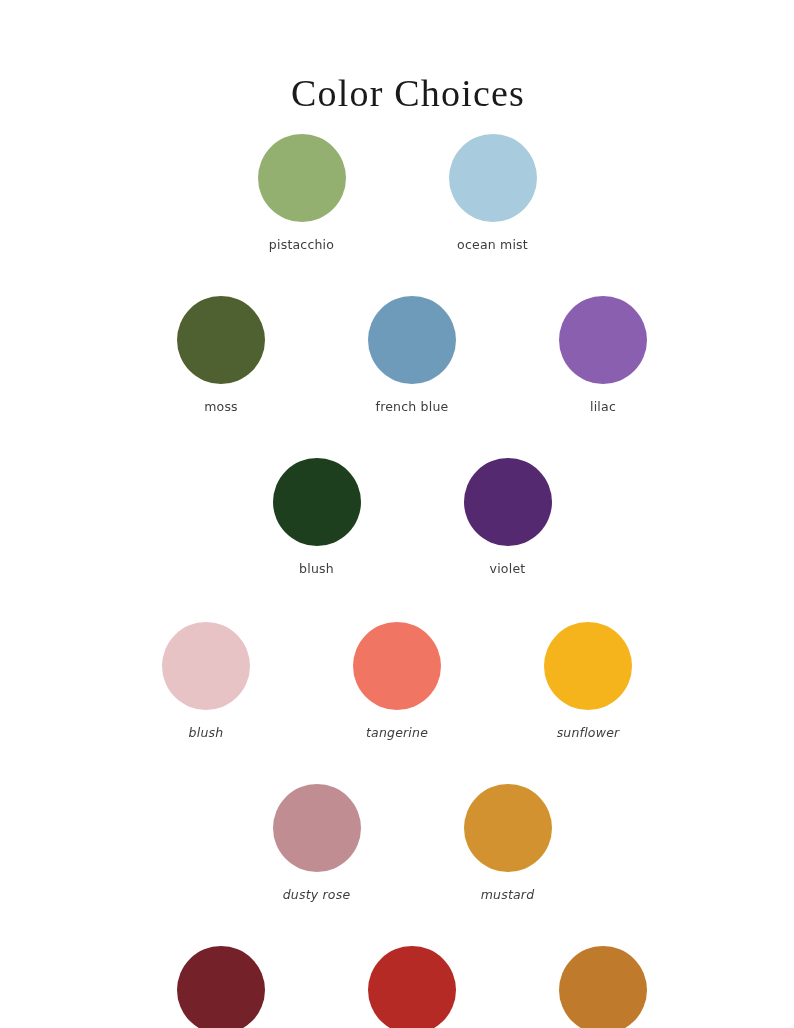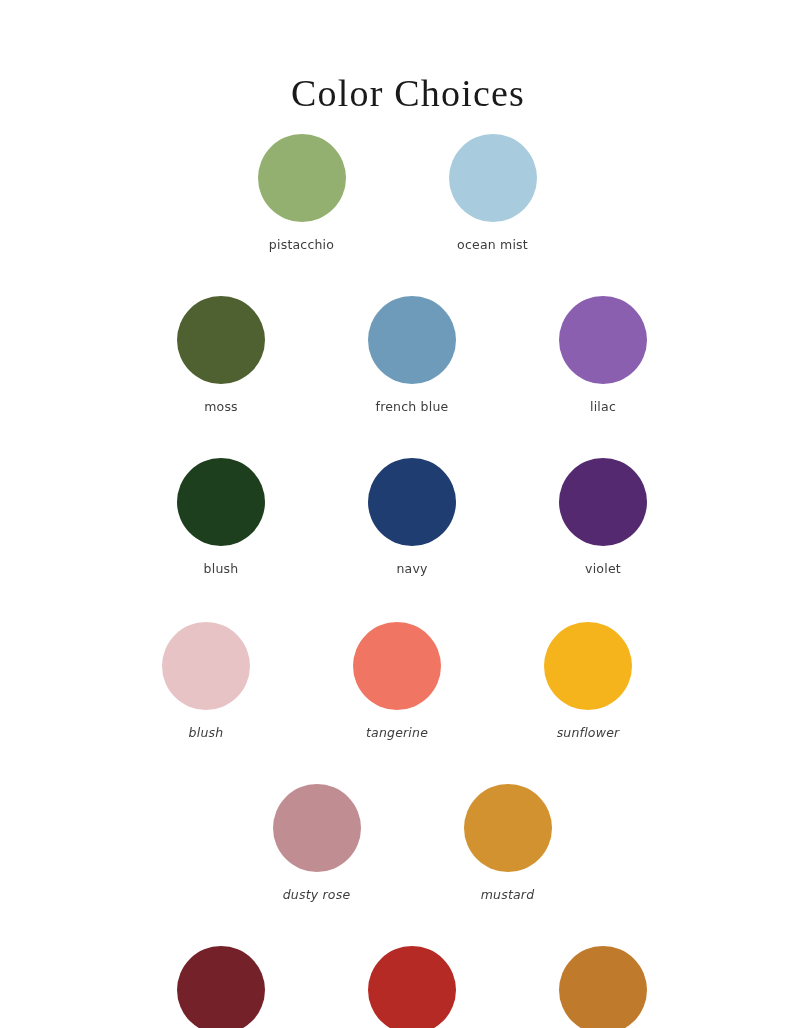--- a/index.html
+++ b/index.html
@@ -124,24 +124,20 @@
             <span class="swatch-dot" style="background-color: rgb(139, 95, 176);"></span>
             <span class="swatch-label">lilac</span>
           </div>
         </div>
         <div class="swatch-row">
           <div class="swatch-cell">
             <span class="swatch-dot" style="background-color: rgb(30, 63, 30);"></span>
             <span class="swatch-label">blush</span>
           </div>
           <div class="swatch-cell">
-            <span class="swatch-dot" style="background-color: rgb(31, 61, 112);"></span>
-            <span class="swatch-label">navy</span>
-          </div>
-          <div class="swatch-cell">
             <span class="swatch-dot" style="background-color: rgb(84, 41, 112);"></span>
             <span class="swatch-label">violet</span>
           </div>
         </div>
       </div>
       <div class="swatch-group">
         <div class="swatch-row">
           <div class="swatch-cell">
             <span class="swatch-dot" style="background-color: rgb(231, 195, 198);"></span>
             <span class="swatch-label">blush</span>

